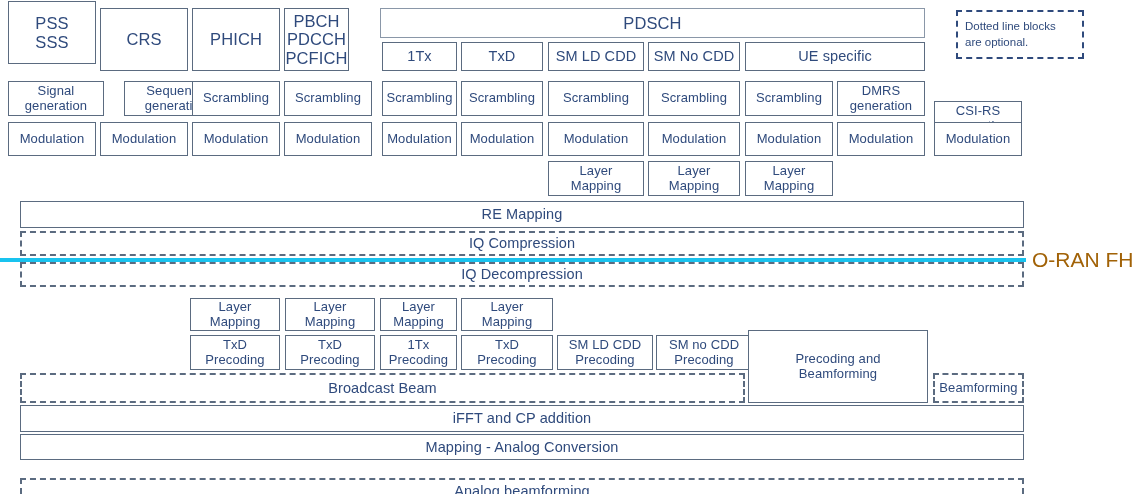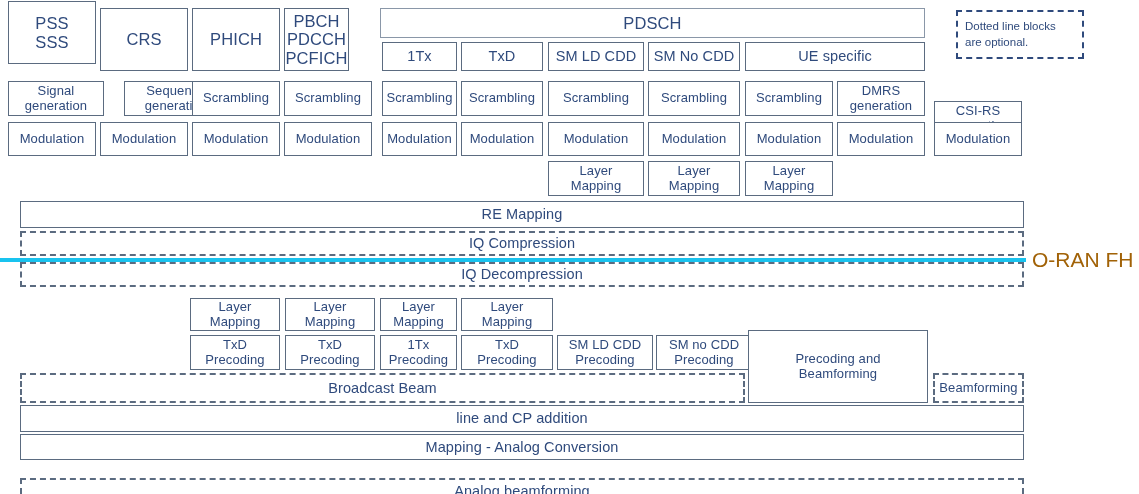--- a/index.html
+++ b/index.html
@@ -138,20 +138,20 @@
     <div class="box small" style="left: 461px; top: 335px; width: 92px; height: 35px;">TxD
 Precoding</div>
     <div class="box small" style="left: 557px; top: 335px; width: 96px; height: 35px;">SM LD CDD
 Precoding</div>
     <div class="box small" style="left: 656px; top: 335px; width: 96px; height: 35px;">SM no CDD
 Precoding</div>
     <div class="box wide dashed" style="left: 20px; top: 373px; width: 725px; height: 30px;">Broadcast Beam</div>
     <div class="box small" style="left: 748px; top: 330px; width: 180px; height: 73px;">Precoding and
 Beamforming</div>
     <div class="box small dashed" style="left: 933px; top: 373px; width: 91px; height: 30px;">Beamforming</div>
-    <div class="box wide" style="left: 20px; top: 405px; width: 1004px; height: 27px;">line and CP addition</div>
+    <div class="box wide" style="left: 20px; top: 405px; width: 1004px; height: 27px;">iFFT and CP addition</div>
     <div class="box wide" style="left: 20px; top: 434px; width: 1004px; height: 26px;">Mapping - Analog Conversion</div>
     <div class="box wide dashed" style="left: 20px; top: 462px; width: 1004px; height: 26px; margin-top: 16px;">Analog beamforming</div>
     <div id="fh-line"></div>
     <div id="fh-label">O-RAN FH</div>
     <div id="legend">Dotted line blocks
 are optional.</div>
   </div>
 
 </body></html>

